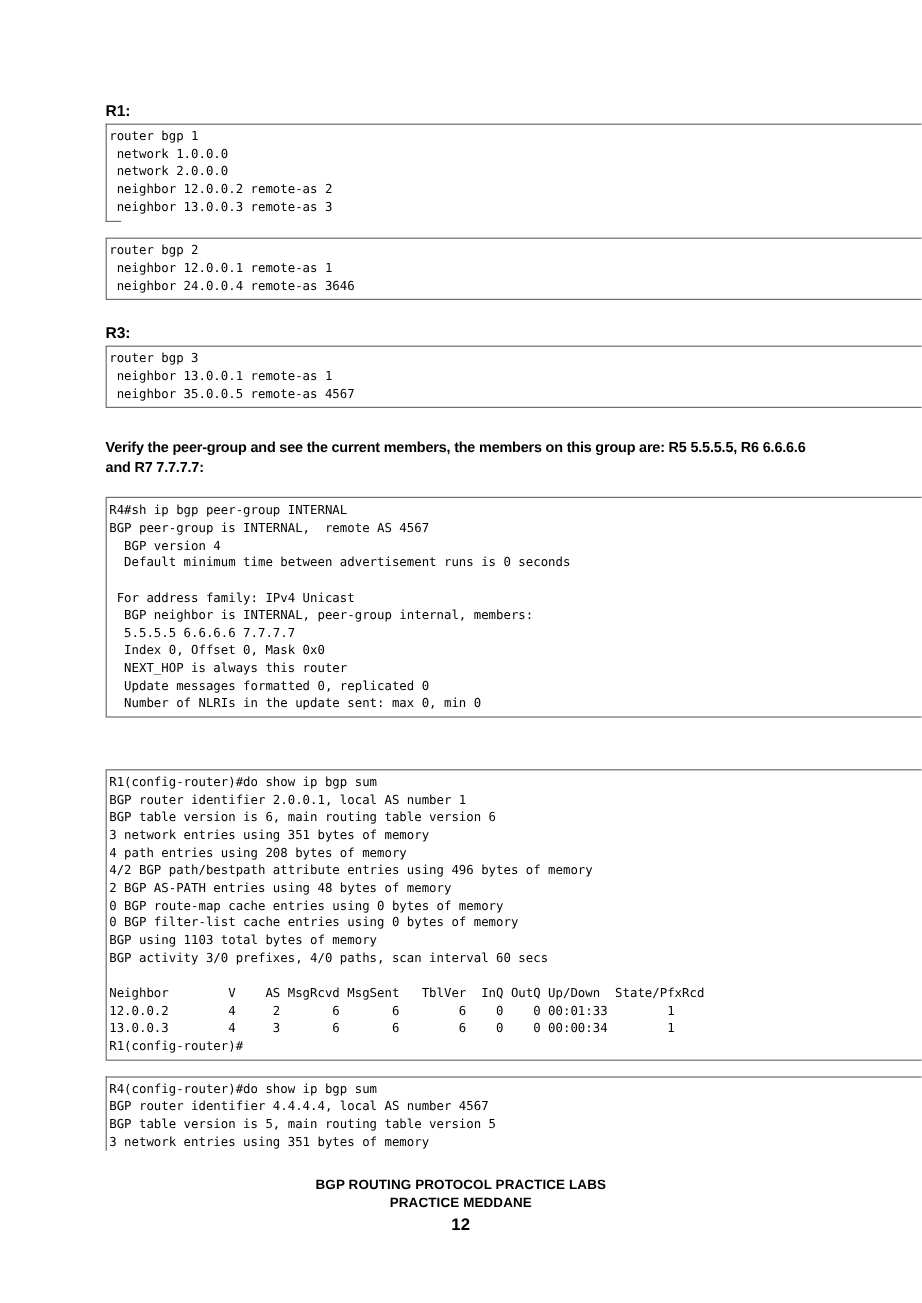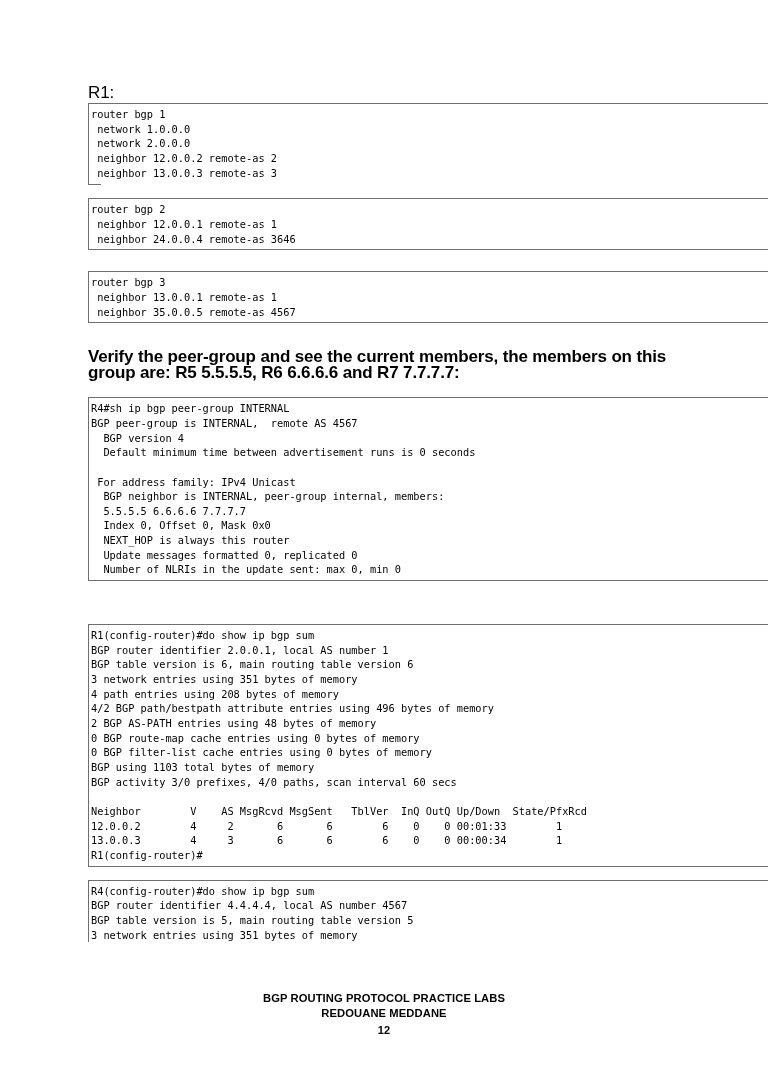--- a/index.html
+++ b/index.html
@@ -22,31 +22,31 @@
     top: 0; left: 0;
     width: 768px;
     height: 1086px;
     box-sizing: border-box;
     padding: 86px 64px 0 88px;
   }
 
   
   .router-label {
     font-family: "Liberation Sans", sans-serif;
-    font-size: 17px;
-    font-weight: normal;
+    font-size: 13px;
+    font-weight: bold;
     line-height: 14px;
     margin: 0 0 3px 0;
     letter-spacing: -0.1px;
   }
 
   
   .instruction {
     font-family: "Liberation Sans", sans-serif;
-    font-size: 17px;
+    font-size: 12px;
     font-weight: bold;
     line-height: 15.5px;
     margin: 0;
     letter-spacing: -0.15px;
     max-width: 600px;
   }
 
   
   .code-box {
     box-sizing: border-box;
@@ -94,30 +94,30 @@
   .gap-after-box     { height: 21px; }
   .gap-before-label  { height: 13px; }
   .gap-para-to-box   { height: 17px; }
   .gap-box-to-para   { height: 26px; }
 
   
   .footer {
     position: absolute;
     left: 0;
     right: 0;
-    bottom: 48px;
+    bottom: 58px;
     text-align: center;
     font-family: "Liberation Sans", sans-serif;
     font-weight: bold;
     font-size: 11.2px;
     line-height: 15.5px;
     letter-spacing: 0.1px;
   }
   .footer div { margin: 0; }
-  .footer .page-number { font-size: 11px; padding-top: 1px; }
+  .footer .page-number { font-size: 14px; padding-top: 1px; }
 </style>
 </head>
 <body>
 
 <div class="page">
 
   <p class="router-label">R1:</p>
 
   <div class="code-box broken-bottom">
     <pre>router bgp 1
@@ -131,20 +131,21 @@
 
 
   <div class="code-box">
     <pre>router bgp 2
  neighbor 12.0.0.1 remote-as 1
  neighbor 24.0.0.4 remote-as 3646</pre>
   </div>
 
   <div class="gap-after-box"></div>
 
+  <p class="router-label">R3:</p>
 
   <div class="code-box">
     <pre>router bgp 3
  neighbor 13.0.0.1 remote-as 1
  neighbor 35.0.0.5 remote-as 4567</pre>
   </div>
 
   <div class="gap-box-to-para"></div>
 
   <p class="instruction">Verify the peer-group and see the current members, the members on this group are: R5 5.5.5.5, R6 6.6.6.6 and R7 7.7.7.7:</p>
@@ -196,15 +197,15 @@
     <pre>R4(config-router)#do show ip bgp sum
 BGP router identifier 4.4.4.4, local AS number 4567
 BGP table version is 5, main routing table version 5
 3 network entries using 351 bytes of memory</pre>
   </div>
 
 </div>
 
 <div class="footer">
   <div>BGP ROUTING PROTOCOL PRACTICE LABS</div>
-  <div>REDOUANE MEDDANE</div>
+  <div>PRACTICE MEDDANE</div>
   <div class="page-number">12</div>
 </div>
 
 </body></html>

